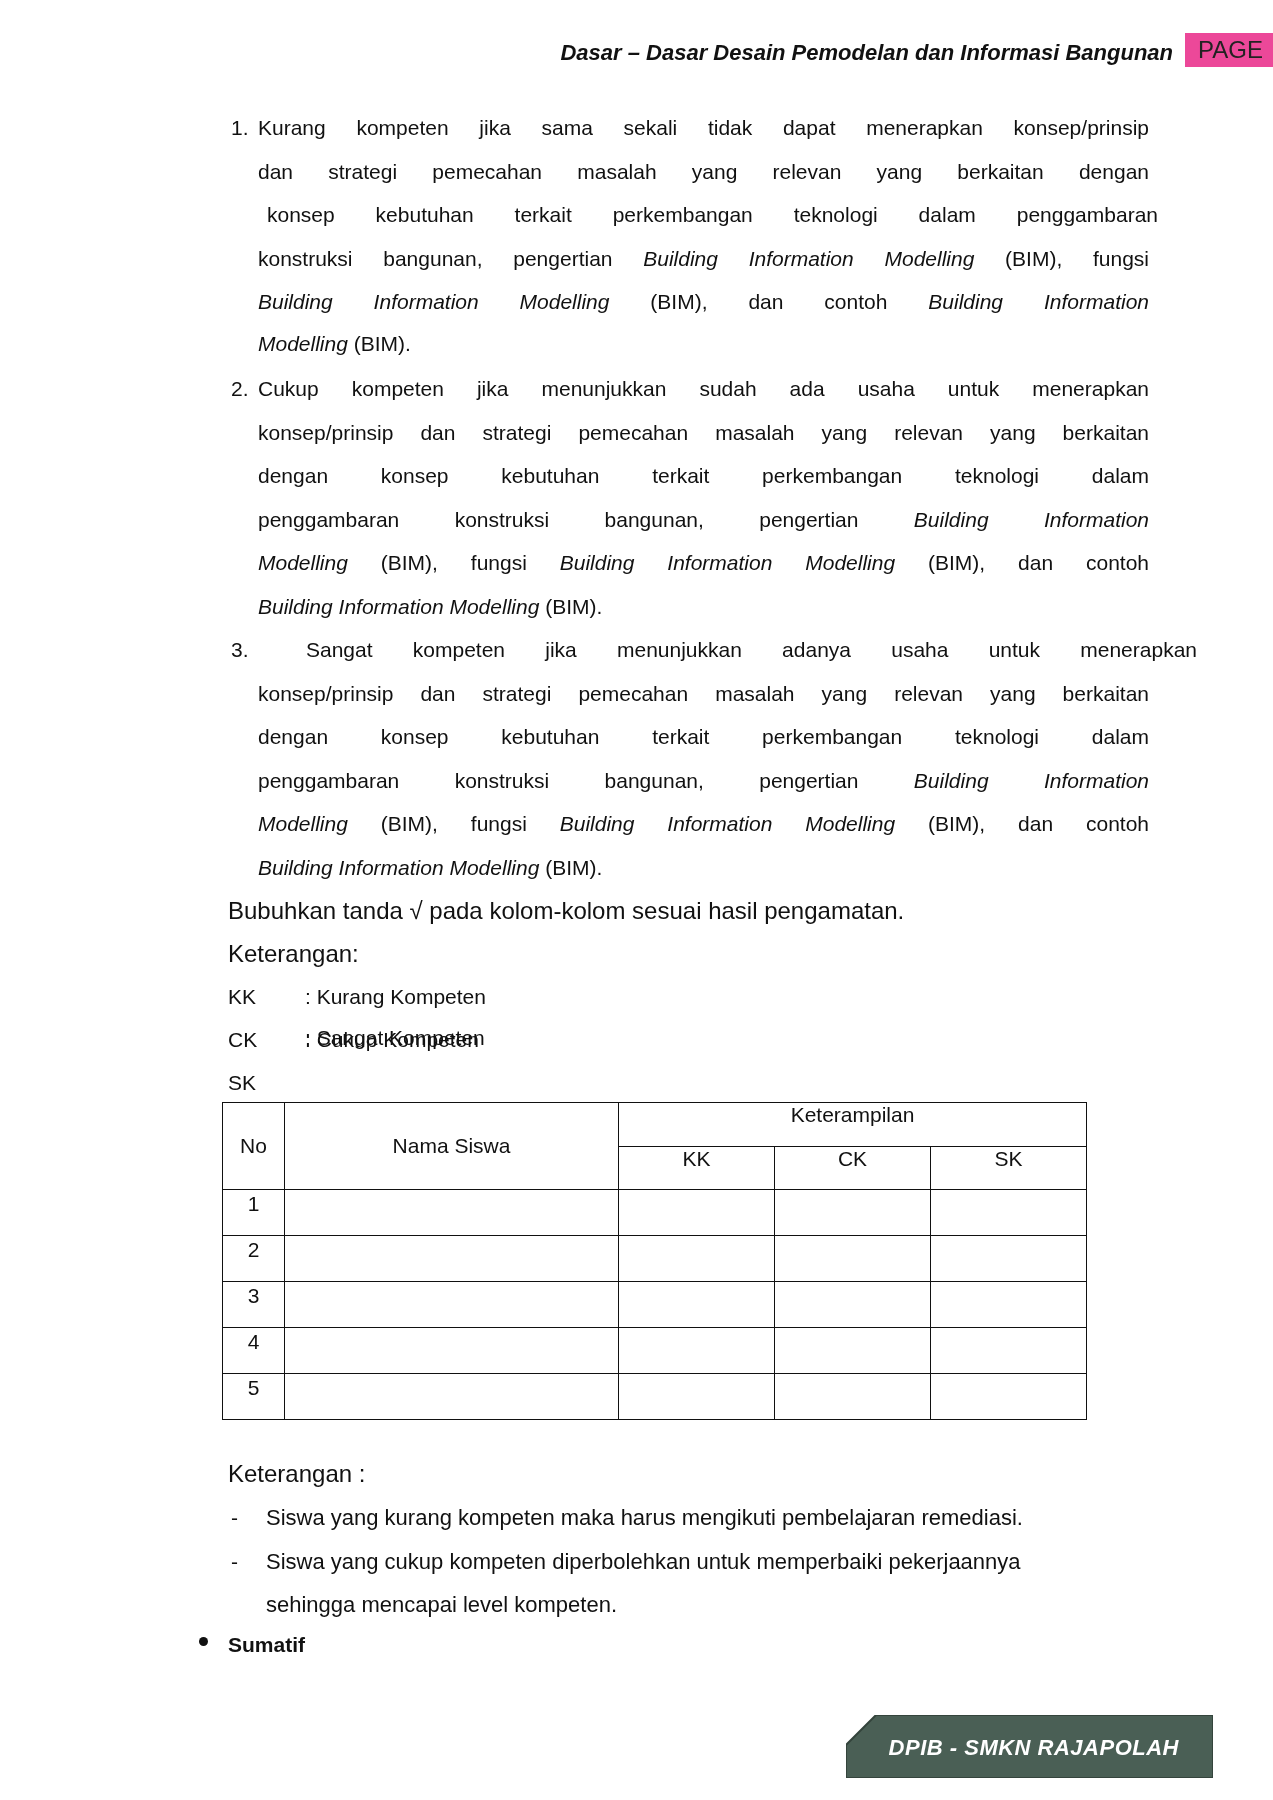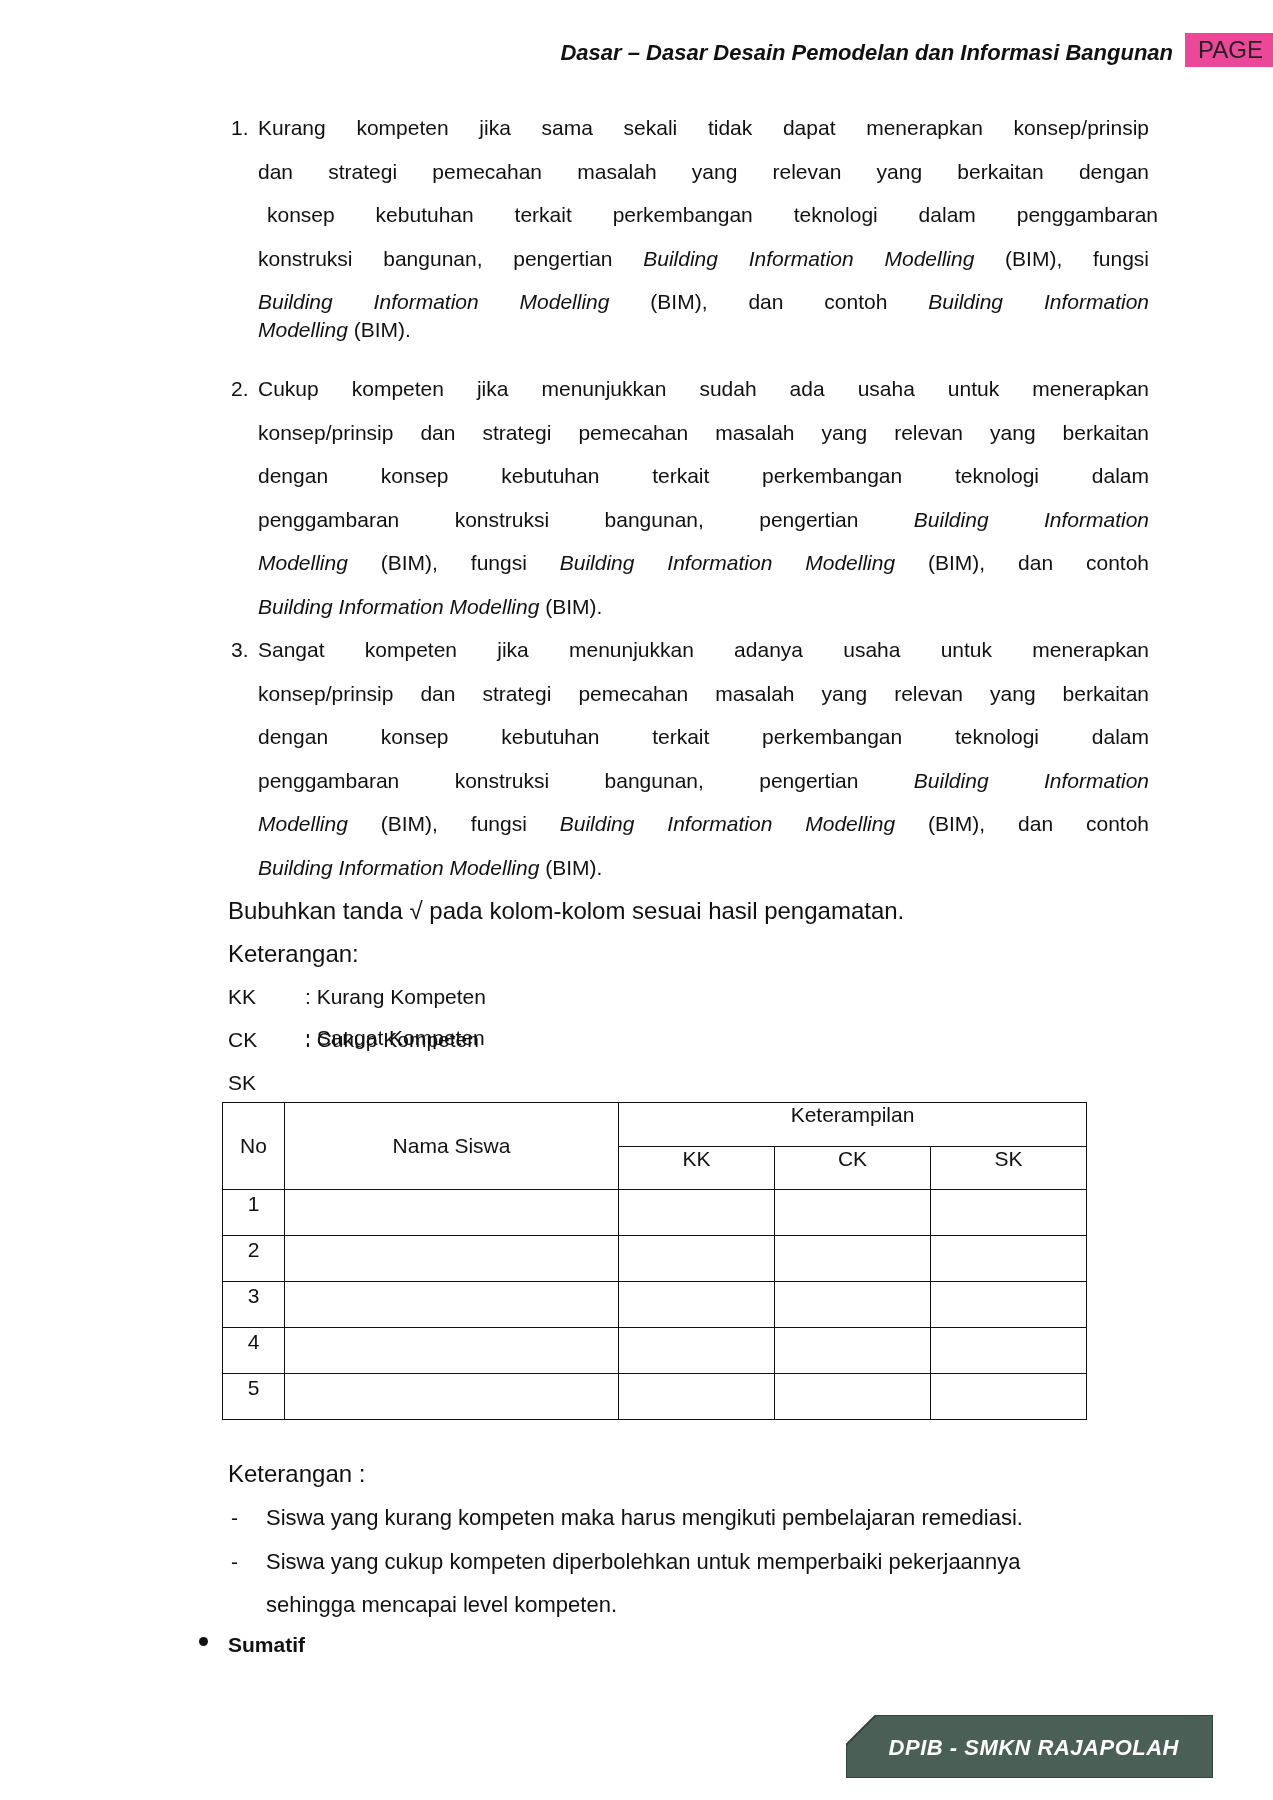--- a/index.html
+++ b/index.html
@@ -49,30 +49,30 @@
 <div class="abs header-title">Dasar – Dasar Desain Pemodelan dan Informasi Bangunan</div>
 <div class="abs page-badge">PAGE</div>
 
 <div id="criteria">
     <div class="abs line num" style="top: 106px;">1.</div>
     <div class="abs line just" style="top: 106px;"><span>Kurang kompeten jika sama sekali tidak dapat menerapkan konsep/prinsip</span></div>
     <div class="abs line just" style="top: 149.5px;"><span>dan strategi pemecahan masalah yang relevan yang berkaitan dengan</span></div>
     <div class="abs line just" style="top: 193px; margin-left: 9px;"><span>konsep kebutuhan terkait perkembangan teknologi dalam penggambaran</span></div>
     <div class="abs line just" style="top: 236.5px;"><span>konstruksi bangunan, pengertian </span><i>Building Information Modelling</i><span> (BIM), fungsi</span></div>
     <div class="abs line just" style="top: 280px;"><i>Building Information Modelling</i><span> (BIM), dan contoh </span><i>Building Information</i></div>
-    <div class="abs line last" style="top: 308px; text-align: right;"><i>Modelling</i><span> (BIM).</span></div>
+    <div class="abs line last" style="top: 322px; text-align: right;"><i>Modelling</i><span> (BIM).</span></div>
     <div class="abs line num" style="top: 367px;">2.</div>
     <div class="abs line just" style="top: 367px;"><span>Cukup kompeten jika menunjukkan sudah ada usaha untuk menerapkan</span></div>
     <div class="abs line just" style="top: 410.5px;"><span>konsep/prinsip dan strategi pemecahan masalah yang relevan yang berkaitan</span></div>
     <div class="abs line just" style="top: 454px;"><span>dengan konsep kebutuhan terkait perkembangan teknologi dalam</span></div>
     <div class="abs line just" style="top: 497.5px;"><span>penggambaran konstruksi bangunan, pengertian </span><i>Building Information</i></div>
     <div class="abs line just" style="top: 541px;"><i>Modelling</i><span> (BIM), fungsi </span><i>Building Information Modelling</i><span> (BIM), dan contoh</span></div>
     <div class="abs line last" style="top: 584.5px;"><i>Building Information Modelling</i><span> (BIM).</span></div>
     <div class="abs line num" style="top: 628px;">3.</div>
-    <div class="abs line just" style="top: 628px;"><span>Sangat kompeten jika menunjukkan adanya usaha untuk menerapkan</span></div>
+    <div class="abs line just" style="top: 628px; margin-left: 48px;"><span>Sangat kompeten jika menunjukkan adanya usaha untuk menerapkan</span></div>
     <div class="abs line just" style="top: 671.5px;"><span>konsep/prinsip dan strategi pemecahan masalah yang relevan yang berkaitan</span></div>
     <div class="abs line just" style="top: 715px;"><span>dengan konsep kebutuhan terkait perkembangan teknologi dalam</span></div>
     <div class="abs line just" style="top: 758.5px;"><span>penggambaran konstruksi bangunan, pengertian </span><i>Building Information</i></div>
     <div class="abs line just" style="top: 802px;"><i>Modelling</i><span> (BIM), fungsi </span><i>Building Information Modelling</i><span> (BIM), dan contoh</span></div>
     <div class="abs line last" style="top: 845.5px;"><i>Building Information Modelling</i><span> (BIM).</span></div>
   </div>
 
 <div class="abs line plain" style="top:889px;">Bubuhkan tanda √ pada kolom-kolom sesuai hasil pengamatan.</div>
 
 <div class="abs line plain" style="top:932px;">Keterangan:</div>

